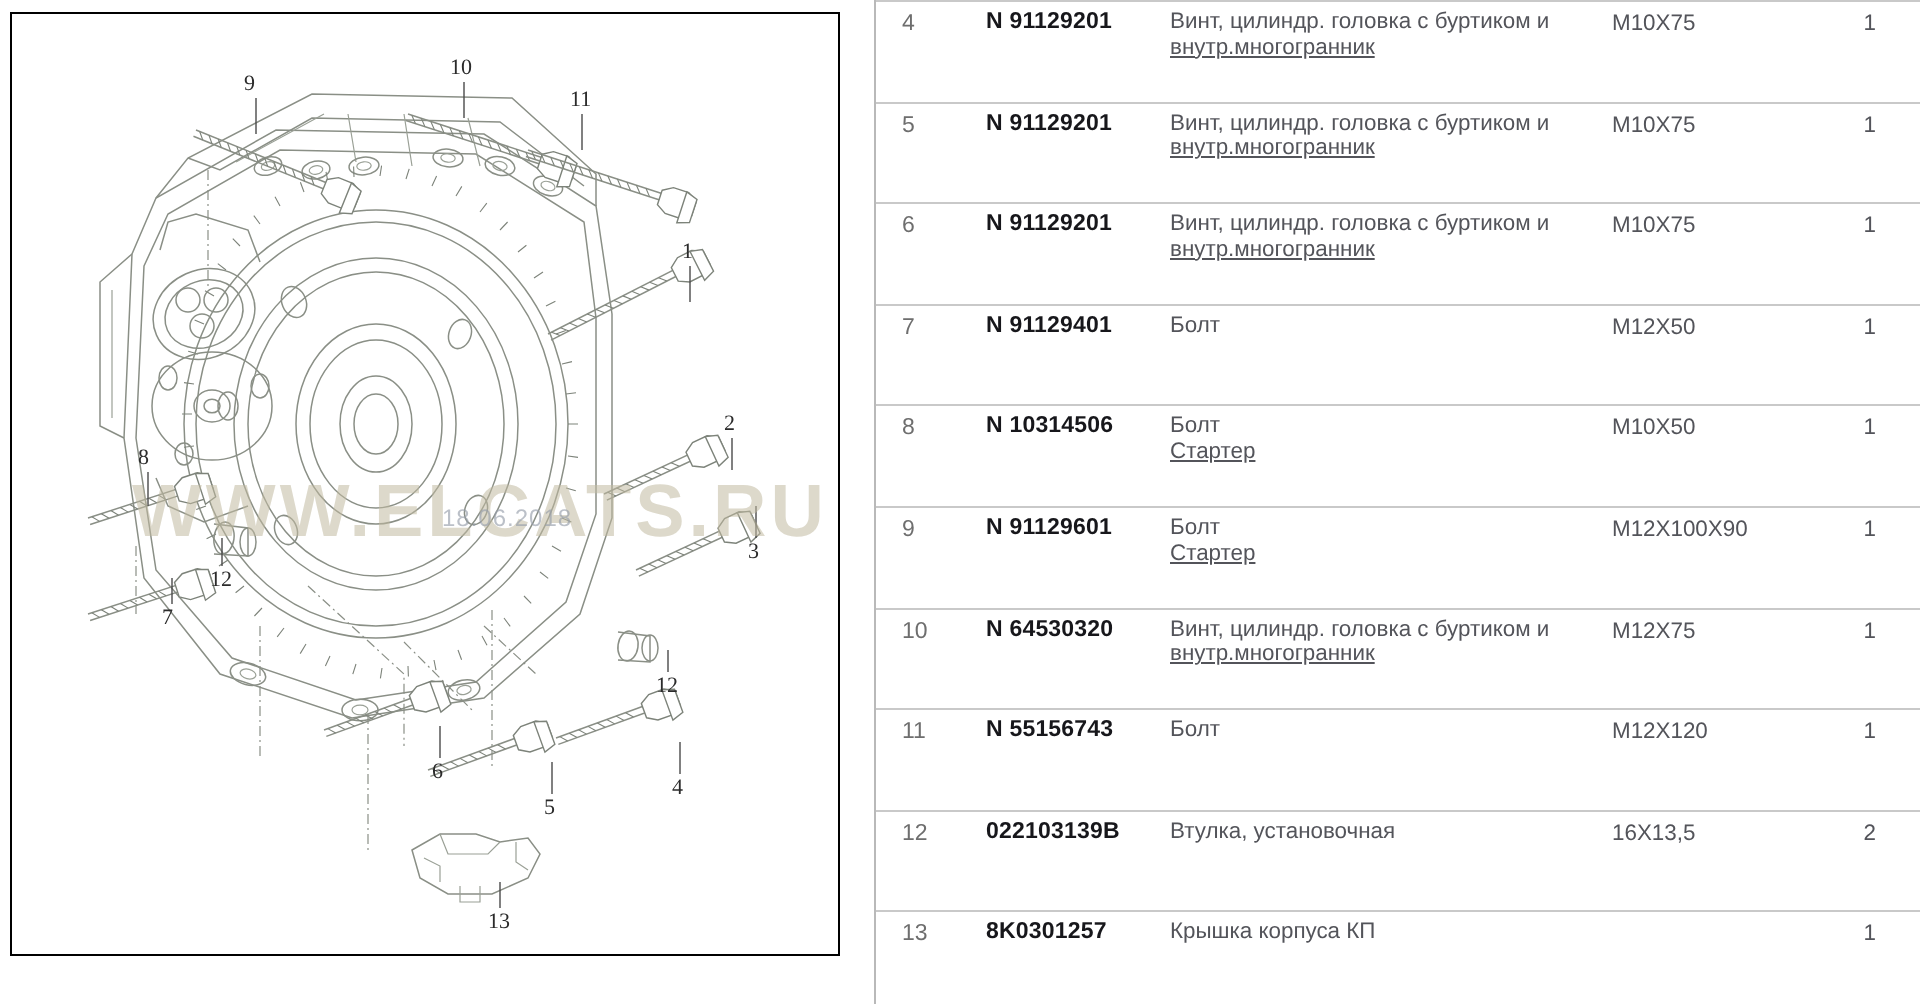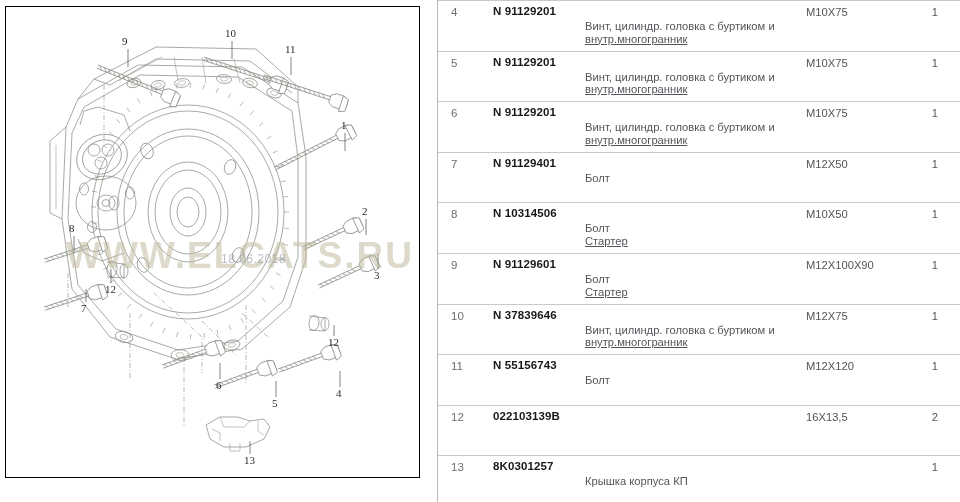--- a/index.html
+++ b/index.html
@@ -70,21 +70,21 @@
     text-align:left;
     font-size:11.5px;color:#6e6e6e;
   }
   .c-part{
     position:absolute;left:55px;top:4px;width:100px;
     font-size:11.5px;font-weight:700;color:#17171b;
     letter-spacing:0.1px;white-space:nowrap;
   }
   .c-desc{
     position:absolute;left:147px;top:4px;width:205px;
-    font-size:11.2px;color:#53545a;line-height:12.6px;margin-top:15px;
+    font-size:11.2px;color:#53545a;line-height:12.6px;
   }
   .c-desc .l2{display:block;text-decoration:underline;}
   .c-size{
     position:absolute;left:368px;top:5px;width:100px;
     font-size:11.2px;color:#53545a;white-space:nowrap;
   }
   .c-qty{
     position:absolute;left:478px;top:5px;width:22px;
     text-align:right;
     font-size:11.2px;color:#53545a;
@@ -361,35 +361,36 @@
       </div>
       <div class="row">
         <div class="c-idx">9</div>
         <div class="c-part">N 91129601</div>
         <div class="c-desc"><span>Болт</span><span class="l2">Стартер</span></div>
         <div class="c-size">M12X100X90</div>
         <div class="c-qty">1</div>
       </div>
       <div class="row">
         <div class="c-idx">10</div>
-        <div class="c-part">N 37839646</div>
+        <div class="c-part">N 64530320</div>
         <div class="c-desc"><span>Винт, цилиндр. головка с буртиком и</span><span class="l2">внутр.многогранник</span></div>
         <div class="c-size">M12X75</div>
         <div class="c-qty">1</div>
       </div>
       <div class="row">
         <div class="c-idx">11</div>
         <div class="c-part">N 55156743</div>
         <div class="c-desc"><span>Болт</span></div>
         <div class="c-size">M12X120</div>
         <div class="c-qty">1</div>
       </div>
       <div class="row">
         <div class="c-idx">12</div>
         <div class="c-part">022103139B</div>
+        <div class="c-desc"><span>Втулка, установочная</span></div>
         <div class="c-size">16X13,5</div>
         <div class="c-qty">2</div>
       </div>
       <div class="row">
         <div class="c-idx">13</div>
         <div class="c-part">8K0301257</div>
         <div class="c-desc"><span>Крышка корпуса КП</span></div>
         <div class="c-size"></div>
         <div class="c-qty">1</div>
       </div>

